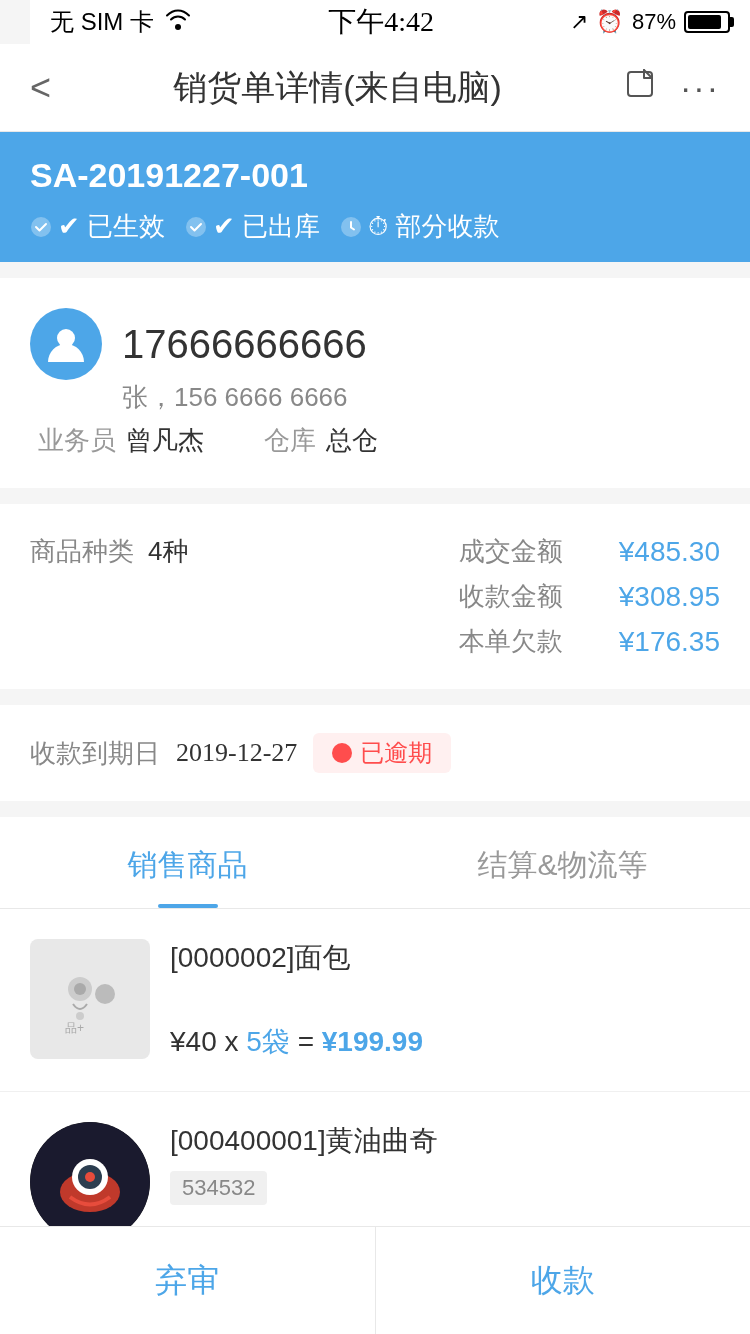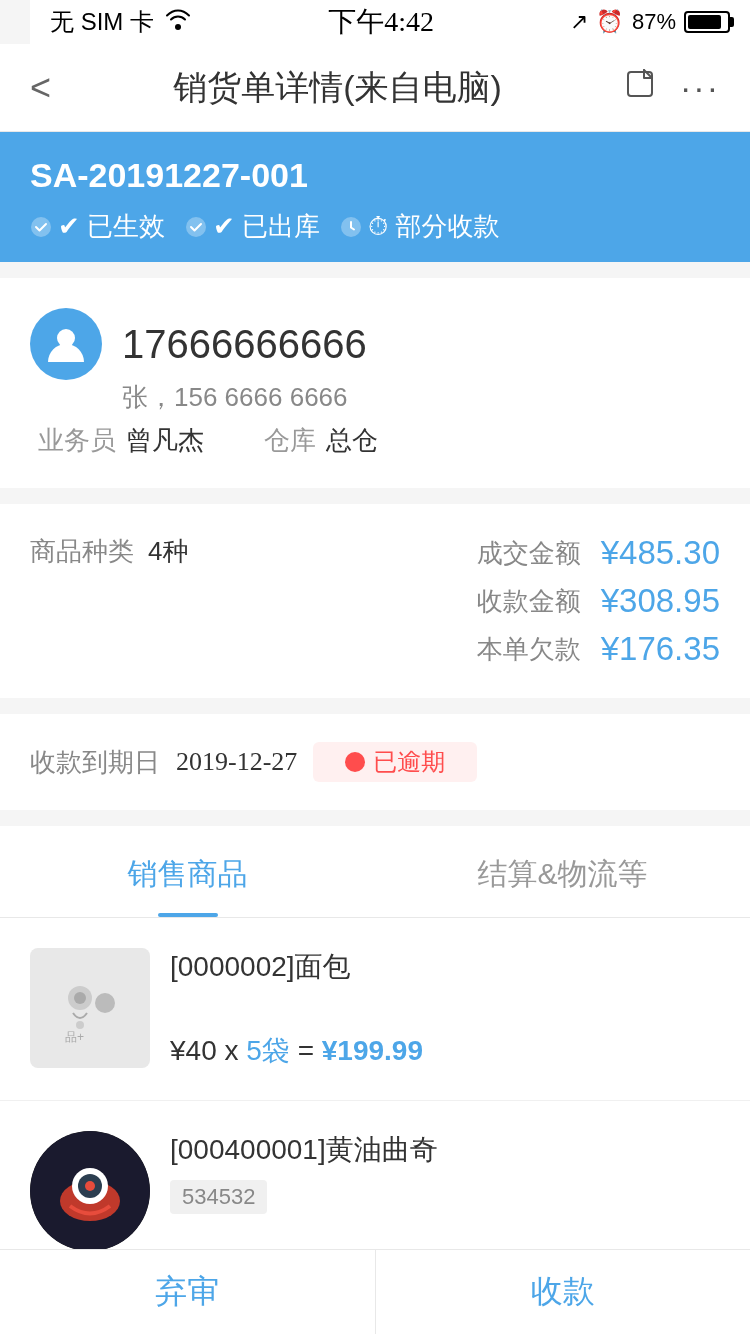--- a/index.html
+++ b/index.html
@@ -84,40 +84,40 @@
       background: #fff;
       padding: 30px;
       margin-top: 16px;
       display: flex;
       align-items: flex-start;
     }
     .summary-left { flex: 1; }
     .summary-right { flex: 1; display: flex; flex-direction: column; gap: 10px; }
     .summary-label { font-size: 26px; color: #888; }
     .summary-row { display: flex; gap: 20px; justify-content: flex-end; align-items: center; }
-    .amount-blue { color: #4DA6E8; font-size: 33px; font-weight: 500; }
+    .amount-blue { color: #4DA6E8; font-size: 28px; font-weight: 500; margin-left: 36px; }
     .summary-left-content { display: flex; align-items: center; gap: 14px; }
     .kinds-label { font-size: 26px; color: #888; }
     .kinds-value { font-size: 26px; color: #333; font-weight: 500; }
 
     
     .due-section {
       background: #fff;
       padding: 28px 30px;
       margin-top: 16px;
       display: flex;
       align-items: center;
       gap: 16px;
       font-family: Liberation Serif, serif;
     }
     .due-label { font-size: 26px; color: #888; }
     .due-date { font-size: 26px; color: #333; }
     .overdue-badge {
       display: flex; align-items: center; gap: 8px;
-      background: #fff0f0; border-radius: 6px; padding: 4px 32px;
+      background: #fff0f0; border-radius: 6px; padding: 4px 19px;
     }
     .overdue-dot { width: 20px; height: 20px; background: #ff4d4d; border-radius: 50%; display: inline-block; }
     .overdue-text { color: #ff4d4d; font-size: 24px; }
 
     
     .tabs-section {
       background: #fff;
       margin-top: 16px;
       border-bottom: 1px solid #e8e8e8;
     }
@@ -151,21 +151,21 @@
       font-size: 22px; padding: 4px 12px; border-radius: 4px; margin-bottom: 12px;
     }
     .product-price { font-size: 28px; color: #333; margin-top: 46px; }
     .price-qty { color: #4DA6E8; }
     .price-total { color: #4DA6E8; font-weight: bold; }
 
     
     .bottom-bar {
       position: fixed; bottom: 0; left: 0; width: 750px;
       background: #fff; border-top: 1px solid #e8e8e8;
-      display: flex; height: 85px;
+      display: flex; height: 108px;
     }
     .bottom-btn {
       flex: 1; display: flex; align-items: center; justify-content: center;
       font-size: 32px; cursor: pointer;
     }
     .bottom-btn.cancel { color: #4DA6E8; border-right: 1px solid #e8e8e8; }
     .bottom-btn.confirm { color: #4DA6E8; }
 
     
     .product-thumb-circle {

